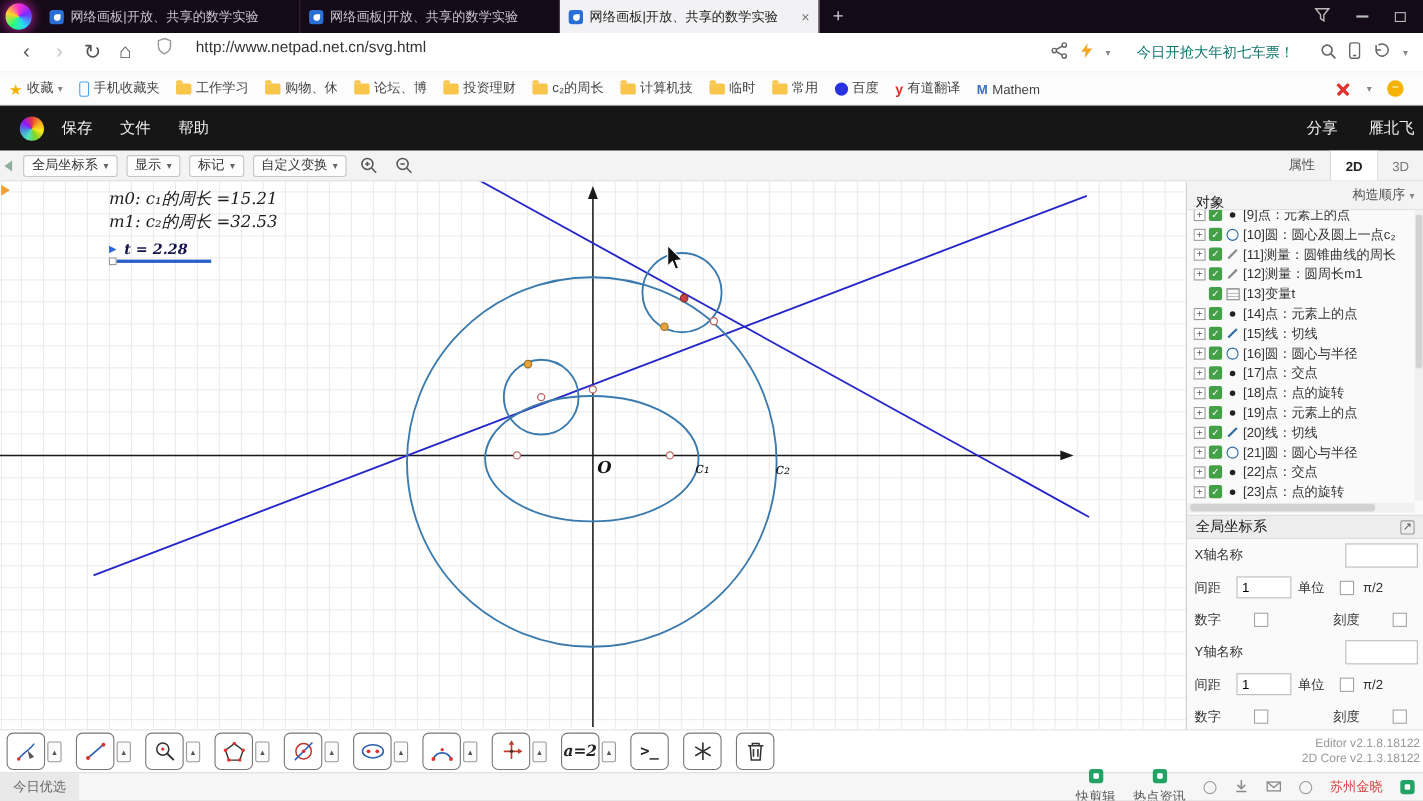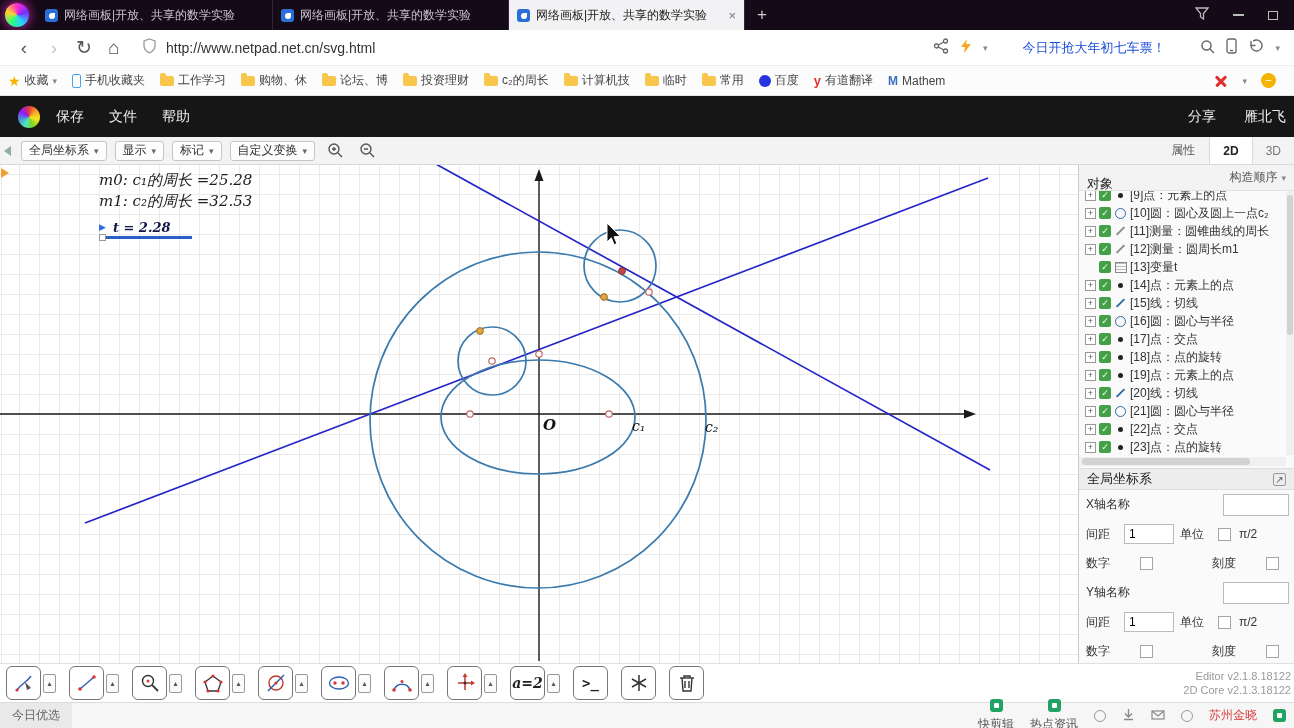--- a/index.html
+++ b/index.html
@@ -19,25 +19,25 @@
   .tab-close { color:#777; font-size:13px; flex:none; }
   .newtab { color:#ccc; font-size:17px; margin-left:12px; }
   .win-ctrls { margin-left:auto; display:flex; align-items:center; gap:24px; padding-right:16px; }
   .win-min { width:11px; height:2px; background:#bbb; }
   .win-max { width:10px; height:9px; border:1.5px solid #bbb; }
 
   
   .addrbar { position:absolute; top:30px; left:0; right:0; height:36px; background:#fff; border-bottom:1px solid #eee; display:flex; align-items:center; padding:0 10px; gap:2px; }
   .nav-btn { width:28px; height:28px; display:flex; align-items:center; justify-content:center; font-size:19px; color:#555; }
   .nav-btn.disabled { color:#c5c5c5; }
-  .urlbox { flex:1; height:28px; display:flex; align-items:center; gap:9px; padding:0 12px; }
+  .urlbox { flex:1; height:28px; display:flex; gap:21px; padding:0 12px; }
   .url-text { font-size:14px; color:#333; }
   .addr-right { display:flex; align-items:center; gap:11px; color:#555; padding-right:4px; }
   .mini-caret { font-size:9px; color:#888; }
-  .promo { font-size:13px; color:#1d4ed8; margin:0 24px; white-space:nowrap; }
+  .promo { font-size:13px; color:#0f766e; margin:0 13px; white-space:nowrap; }
 
   
   .bookbar { position:absolute; top:66px; left:0; right:0; height:30px; background:#fcfcfc; border-bottom:1px solid #e6e6e6; display:flex; align-items:center; padding:0 8px; gap:15px; color:#444; }
   .bm { display:flex; align-items:center; gap:4px; white-space:nowrap; }
   .star { color:#f5b301; font-size:14px; line-height:1; }
   .folder { width:14px; height:10px; background:#f7c64a; border-radius:1px 2px 2px 2px; position:relative; flex:none; }
   .folder::before { content:""; position:absolute; top:-3px; left:0; width:6px; height:3px; background:#f7c64a; border-radius:2px 2px 0 0; }
   .phone-ico { width:9px; height:14px; border:1.5px solid #4aa3f0; border-radius:2px; flex:none; }
   .baidu-ico { width:12px; height:12px; border-radius:50%; background:#2932e1; flex:none; }
   .youdao-ico { color:#e03131; font-weight:bold; font-size:13px; }
@@ -355,21 +355,21 @@
         <circle cx="539" cy="189" r="3.2" fill="#fff" stroke="#c06565" stroke-width="1.2"></circle>
         <circle cx="492" cy="196" r="3.2" fill="#fff" stroke="#c06565" stroke-width="1.2"></circle>
         <circle cx="470" cy="249" r="3.2" fill="#fff" stroke="#c06565" stroke-width="1.2"></circle>
         <circle cx="609" cy="249" r="3.2" fill="#fff" stroke="#c06565" stroke-width="1.2"></circle>
         <circle cx="649" cy="127" r="3.2" fill="#fff" stroke="#c06565" stroke-width="1.2"></circle>
 
         <path d="M607 58 L607 77 L611.3 72.8 L614.1 79.7 L616.9 78.6 L614.1 71.8 L620.1 71.2 Z" fill="#111" stroke="#fff" stroke-width="1"></path>
       </svg>
 
       <div class="measure-block">
-        <div>m0: c₁的周长 =25.28</div>
+        <div>m0: c₁的周长 =15.21</div>
         <div>m1: c₂的周长 =32.53</div>
         <div class="var-row">
           <span class="play-ico">▶</span>
           <span class="var-text">t = 2.28</span>
         </div>
       </div>
       <div class="slider">
         <span class="knob"></span>
       </div>
 

